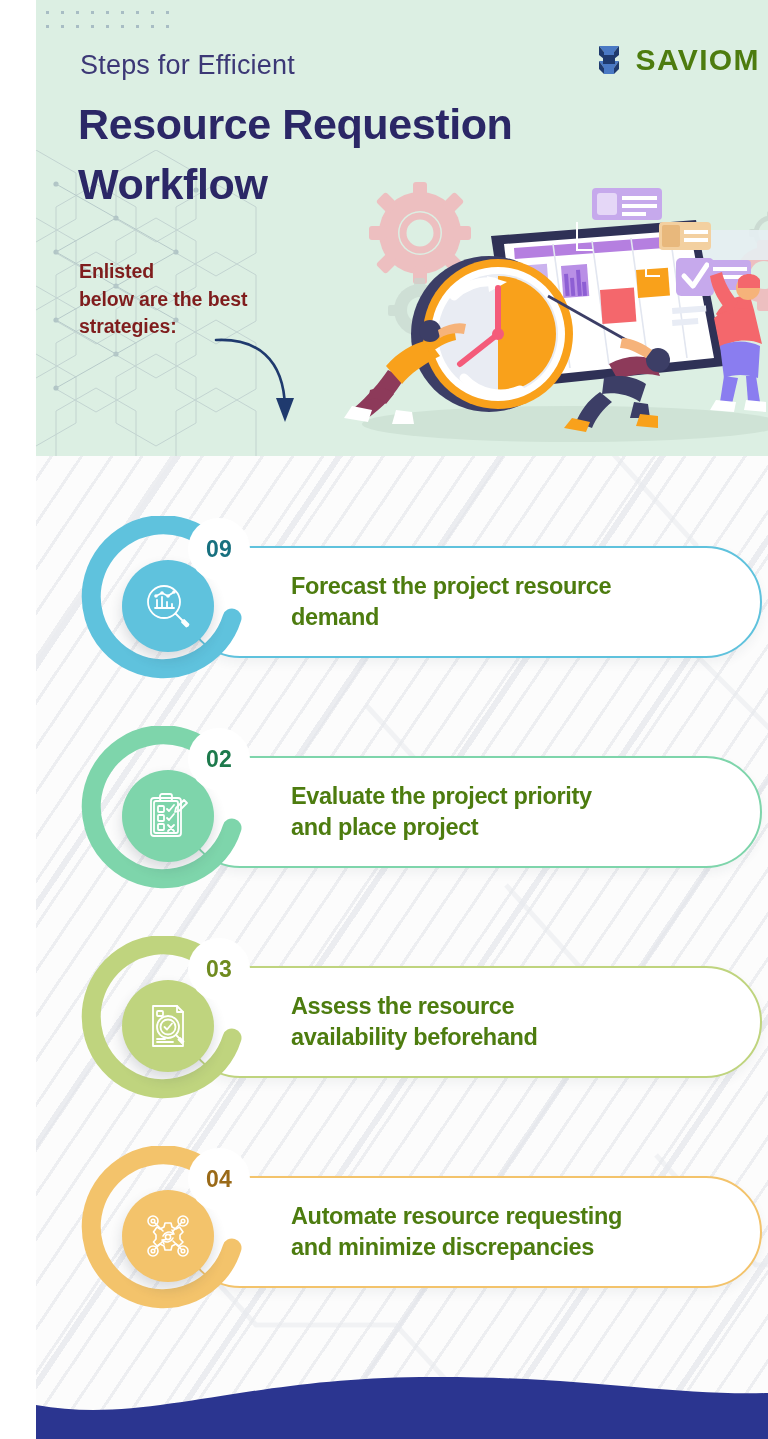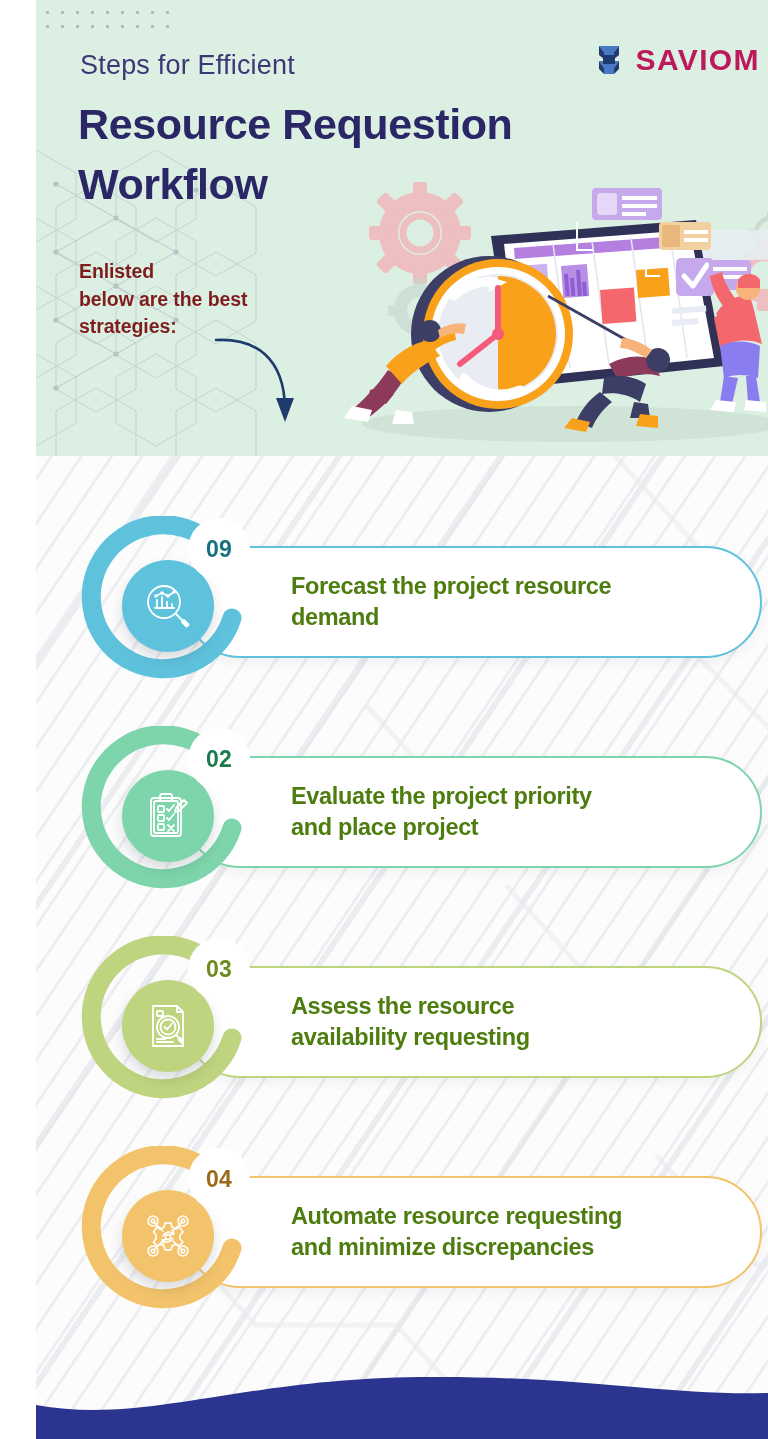--- a/index.html
+++ b/index.html
@@ -119,21 +119,21 @@
     right: 44px; top: 42px;
     display: flex;
     align-items: center;
     gap: 11px;
   }
   .logo-mark { width: 30px; height: 36px; display:block; }
   .logo-word {
     font-size: 30px;
     font-weight: 700;
     letter-spacing: 1.4px;
-    color: #be185d;
+    color: #4d7c0f;
     font-family: "Liberation Sans", sans-serif;
   }
 
   
   .hero {
     position: absolute;
     left: 288px; top: 178px;
     width: 480px; height: 278px;
   }
 
@@ -577,21 +577,21 @@
       </div>
       <div class="badge">
         <span>02</span>
       </div>
     </div>
 
     <div class="step" style="--c:#bfd47e; --num:#6f8b1f;">
       <div class="pill">
         <div class="pill-text">
           <span>Assess the resource</span><br>
-          <span>availability requesting</span>
+          <span>availability beforehand</span>
         </div>
       </div>
       <div class="ring-wrap">
         <svg class="ring-svg" viewBox="0 0 172 172">
           <path d="M130 26 A 72 72 0 1 0 152 102" fill="none" stroke="#bfd47e" stroke-width="19" stroke-linecap="round"></path>
         </svg>
       </div>
       <div class="disc">
         <svg viewBox="0 0 50 50">
           <g fill="none" stroke="#ffffff" stroke-width="1.8" stroke-linecap="round" stroke-linejoin="round">

